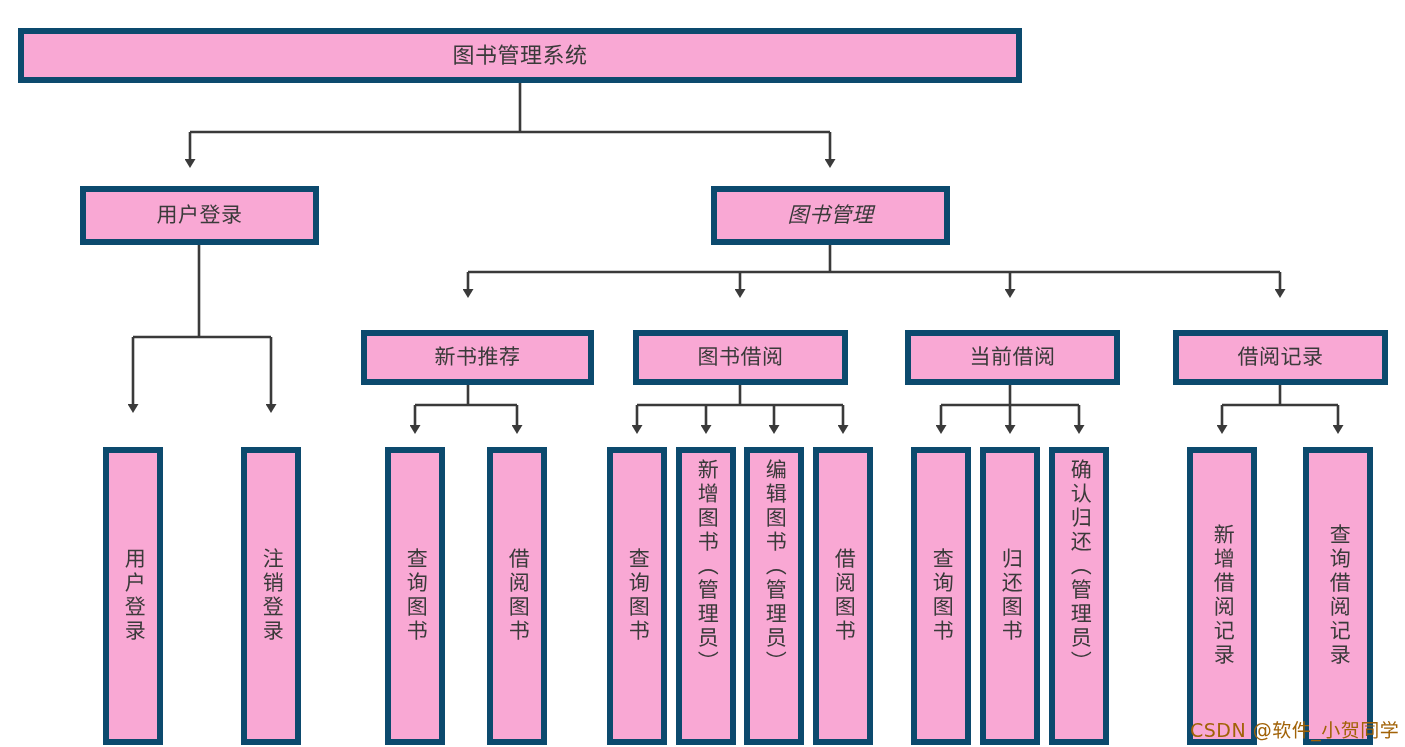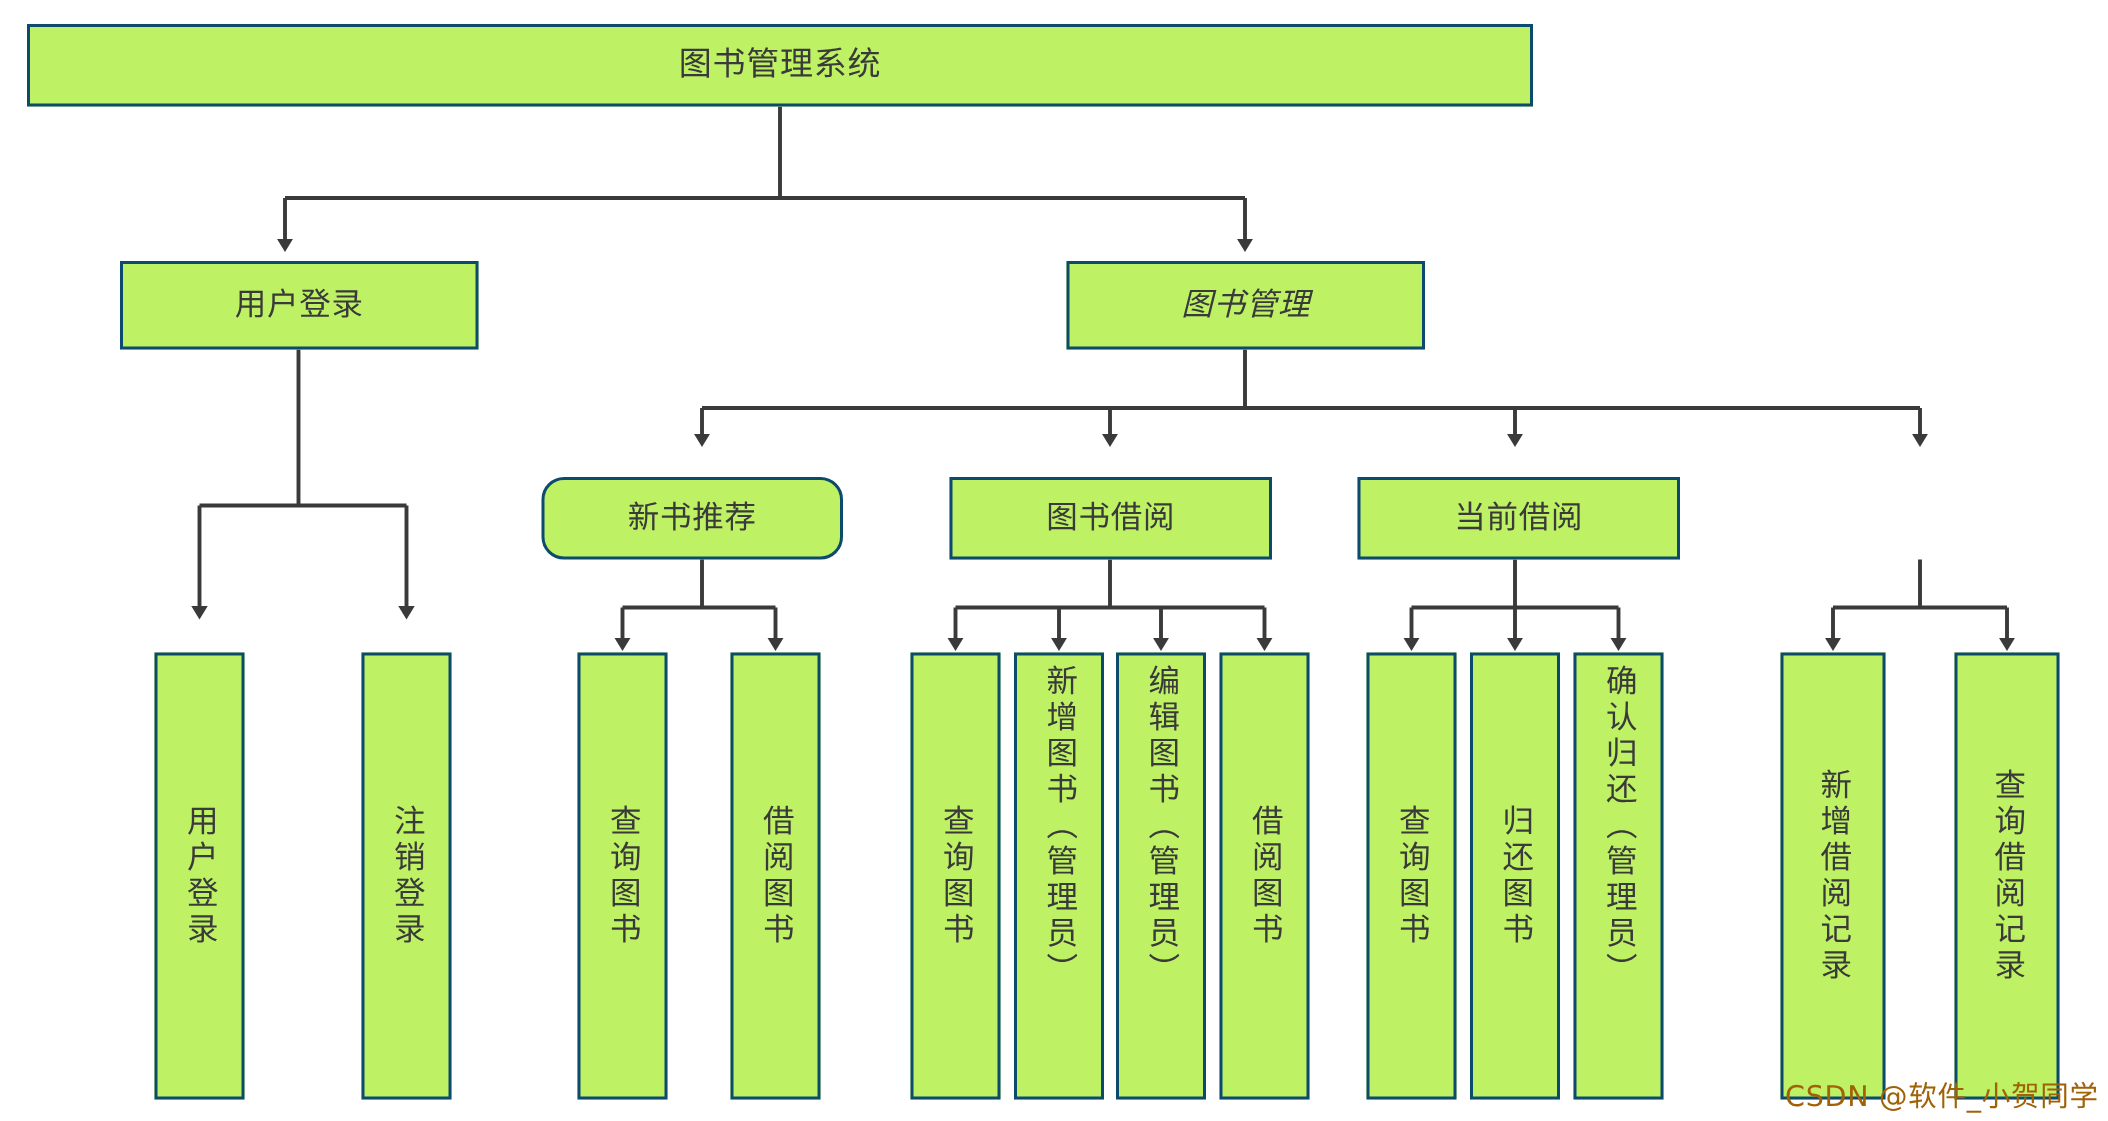--- a/index.html
+++ b/index.html
@@ -23,26 +23,27 @@
     position: absolute;
     left: 0;
     top: 0;
     width: 1405px;
     height: 747px;
     pointer-events: none;
   }
   .node {
     position: absolute;
     box-sizing: border-box;
-    border: 2px solid #0c4a6e;
-    background: #bef264;
+    border: 6px solid #0c4a6e;
+    background: #f9a8d4;
     display: flex;
     align-items: center;
     justify-content: center;
     overflow: hidden;
+    margin-top: 12px;
   }
   .node .label {
     display: block;
     text-align: center;
     color: #3a3a3a;
     line-height: 1.18;
     letter-spacing: 0.5px;
   }
   
   .node.horiz .label {
@@ -138,32 +139,35 @@
   </div>
 
   <div class="node horiz" style="left:80px; top:174px; width:239px; height:59px;">
     <span class="label">用户登录</span>
   </div>
 
   <div class="node horiz" style="left:711px; top:174px; width:239px; height:59px;font-style:italic;">
     <span class="label">图书管理</span>
   </div>
 
-  <div class="node horiz" style="left:361px; top:318px; width:201px; height:55px;border-radius:15px;">
+  <div class="node horiz" style="left:361px; top:318px; width:233px; height:55px;">
     <span class="label">新书推荐</span>
   </div>
 
   <div class="node horiz" style="left:633px; top:318px; width:215px; height:55px;">
     <span class="label">图书借阅</span>
   </div>
 
   <div class="node horiz" style="left:905px; top:318px; width:215px; height:55px;">
     <span class="label">当前借阅</span>
   </div>
 
+  <div class="node horiz" style="left:1173px; top:318px; width:215px; height:55px;">
+    <span class="label">借阅记录</span>
+  </div>
 
   <div class="node vert mid" style="left:103px; top:435px; width:60px; height:298px;">
     <span class="label">用户登录</span>
   </div>
 
   <div class="node vert mid" style="left:241px; top:435px; width:60px; height:298px;">
     <span class="label">注销登录</span>
   </div>
 
   <div class="node vert mid" style="left:385px; top:435px; width:60px; height:298px;">

